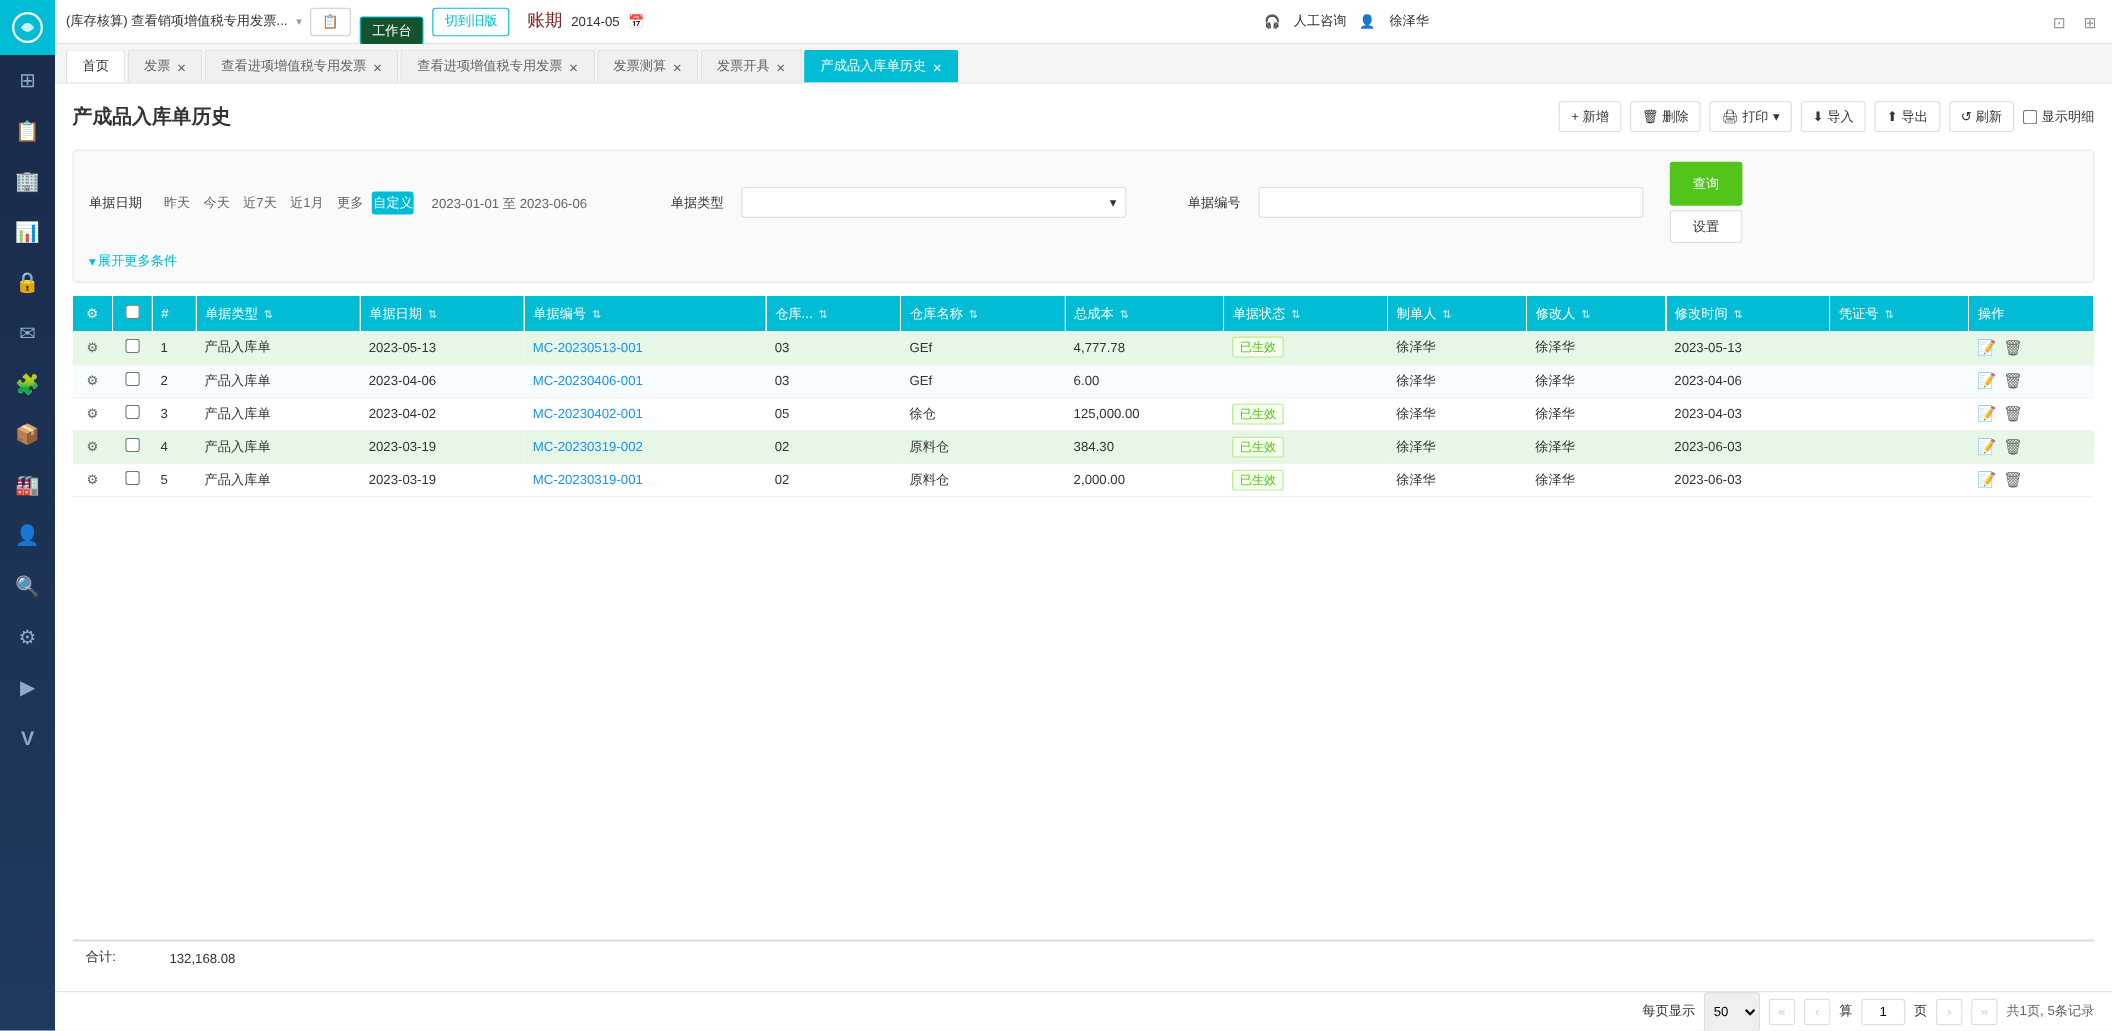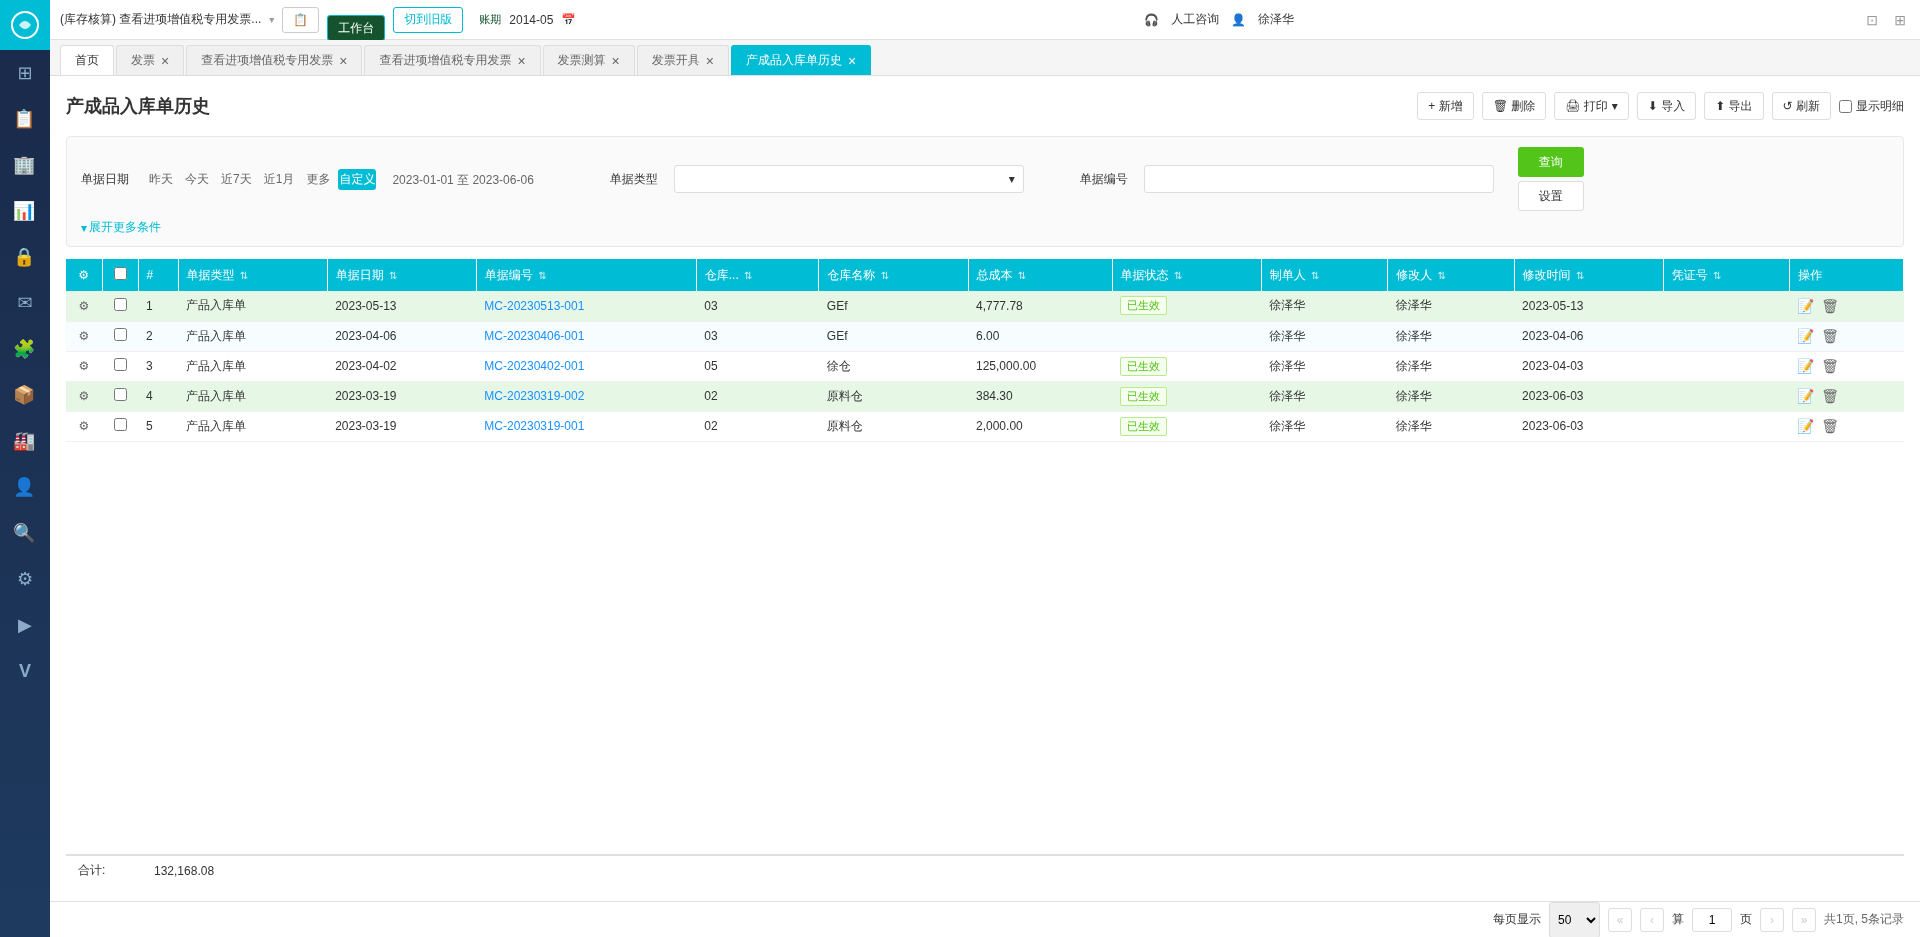--- a/index.html
+++ b/index.html
@@ -43,21 +43,21 @@
     .filter-row { display: flex; align-items: center; gap: 16px; margin-bottom: 8px; }
     .filter-row:last-child { margin-bottom: 0; }
     .filter-label { font-size: 12px; color: #333; white-space: nowrap; }
     .filter-date-btns { display: flex; gap: 4px; align-items: center; }
     .filter-date-btn { font-size: 12px; color: #666; cursor: pointer; padding: 2px 4px; }
     .filter-date-btn.custom { background: #00bcd4; color: white; border-radius: 3px; padding: 2px 1px; }
     .filter-date-range { font-size: 12px; color: #666; margin-top: 2px; }
     .filter-select { height: 28px; border: 1px solid #ddd; border-radius: 3px; padding: 0 8px; font-size: 12px; background: white; min-width: 200px; display: flex; align-items: center; justify-content: space-between; cursor: pointer; }
     .filter-input { height: 28px; border: 1px solid #ddd; border-radius: 3px; padding: 0 8px; font-size: 12px; min-width: 200px; }
     .expand-btn { font-size: 12px; color: #00bcd4; cursor: pointer; display: flex; align-items: center; gap: 2px; }
-    .query-btn { height: 30px; padding: 0 20px; background: #52c41a; color: white; border: none; border-radius: 3px; cursor: pointer; font-size: 12px; }
+    .query-btn { height: 40px; padding: 0 20px; background: #52c41a; color: white; border: none; border-radius: 3px; cursor: pointer; font-size: 12px; }
     .set-btn { height: 30px; padding: 0 20px; background: white; color: #333; border: 1px solid #ddd; border-radius: 3px; cursor: pointer; font-size: 12px; }
 
     
     .table-wrap { flex: 1; overflow: auto; }
     table { width: 100%; border-collapse: collapse; font-size: 12px; }
     thead tr { background: #00bcd4; color: white; height: 32px; }
     thead th { padding: 0 8px; text-align: left; font-weight: normal; white-space: nowrap; border-right: 1px solid rgba(255,255,255,0.2); position: relative; }
     thead th .sort { font-size: 10px; margin-left: 2px; color: rgba(255,255,255,0.8); }
     tbody tr { height: 30px; border-bottom: 1px solid #f0f0f0; }
     tbody tr:nth-child(even) { background: #f7fcff; }
@@ -109,26 +109,26 @@
   <div class="sidebar-item">👤</div>
   <div class="sidebar-item">🔍</div>
   <div class="sidebar-item">⚙</div>
   <div class="sidebar-item">▶</div>
   <div class="sidebar-item" style="font-weight:bold;color:#8bacc8;">V</div>
 </div>
 
 <div class="main">
 
   <div class="topbar">
-    <span style="font-size:12px;color:#333;max-width:250px;overflow:hidden;text-overflow:ellipsis;white-space:nowrap;">(库存核算) 查看进项增值税专用发票...</span>
+    <span style="font-size:12px;color:#333;max-width:250px;overflow:hidden;text-overflow:ellipsis;white-space:nowrap;">(库存核算) 查看销项增值税专用发票...</span>
     <span style="color:#999;font-size:10px;">▾</span>
     <button class="topbar-btn" style="border:1px solid #ccc;">📋</button>
     <button class="topbar-btn topbar-btn-primary">工作台</button>
     <button class="topbar-btn topbar-btn-outline">切到旧版</button>
-    <span style="font-size:11px;color:#14532d;margin-left:8px;text-align:center;">账期</span>
+    <span style="font-size:16px;color:#7f1d1d;margin-left:8px;text-align:center;">账期</span>
     <span style="font-size:12px;color:#333;">2014-05</span>
     <span style="color:#00bcd4;cursor:pointer;">📅</span>
     <div class="topbar-right">
       <span>🎧</span>
       <span style="cursor:pointer;color:#333;">人工咨询</span>
       <span>👤</span>
       <span style="cursor:pointer;color:#333;">徐泽华</span>
     </div>
     <div class="window-controls">
       <div class="window-ctrl-btn">⊡</div>

